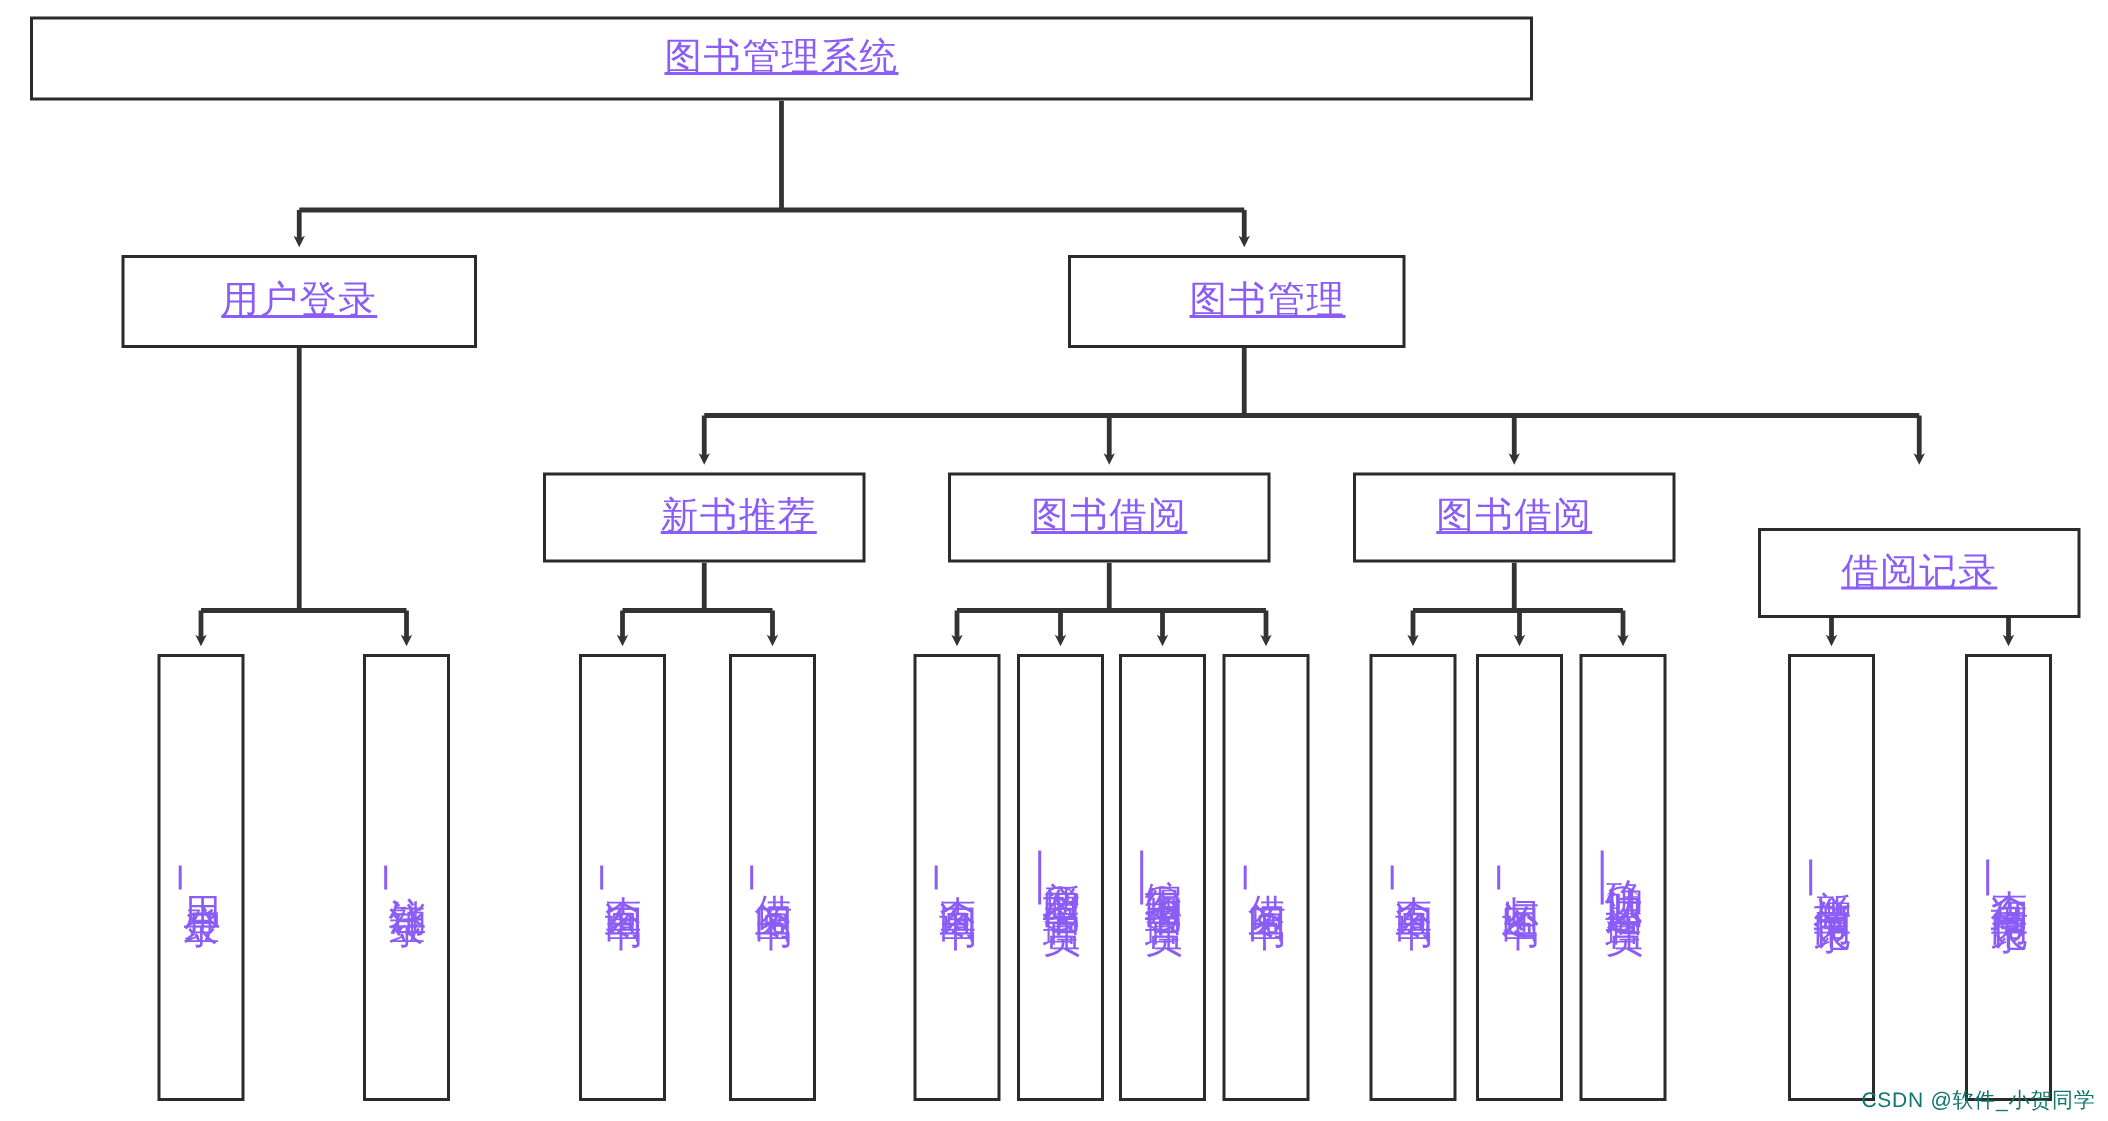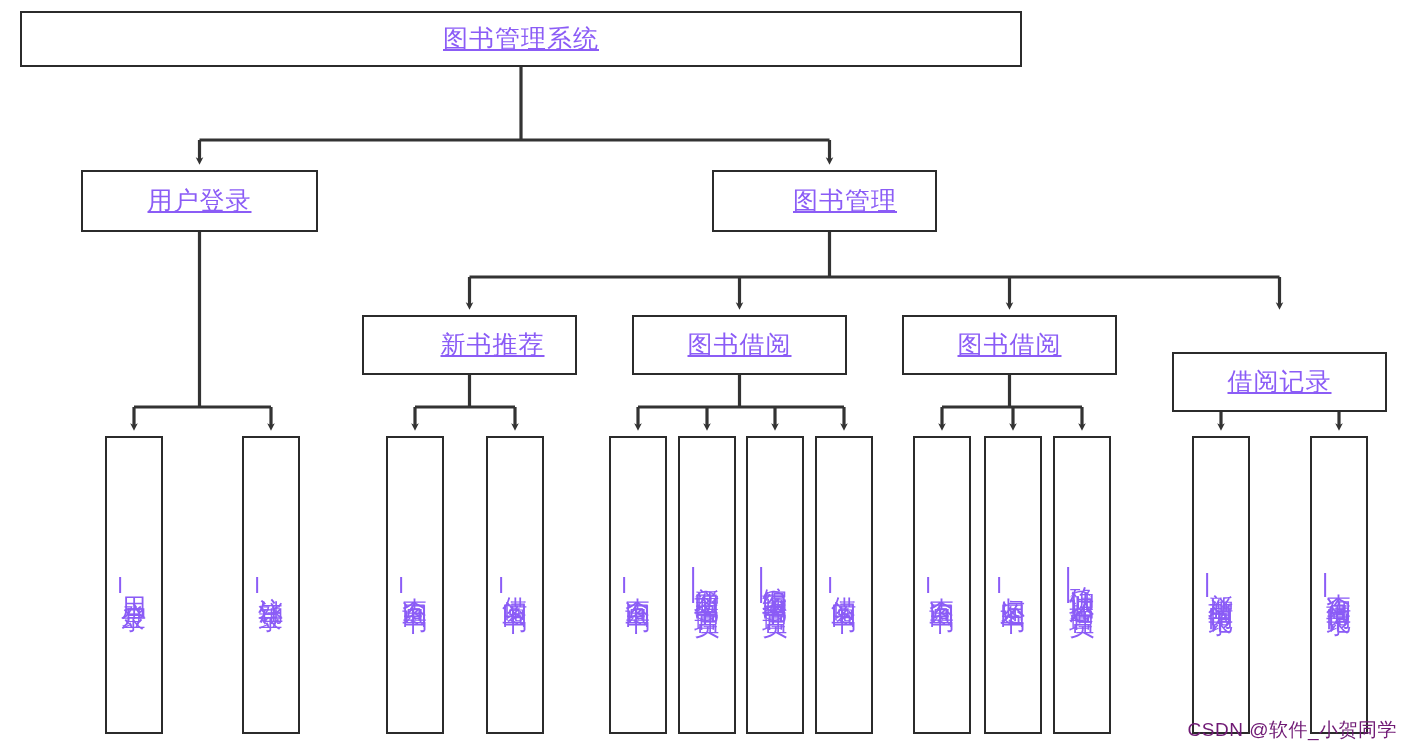--- a/index.html
+++ b/index.html
@@ -55,22 +55,22 @@
   .node.vertical .vlabel {
     writing-mode: vertical-rl;
     text-orientation: upright;
     white-space: nowrap;
     display: block;
   }
   .watermark {
     position: absolute;
     right: 8px;
     bottom: 4px;
-    font-size: 19px;
-    color: #701a75;
+    font-size: 14px;
+    color: #0f766e;
     letter-spacing: 0.5px;
     white-space: nowrap;
     z-index: 5;
   }
 </style>
 </head>
 <body>
 
 <div id="diagram-root">
 

